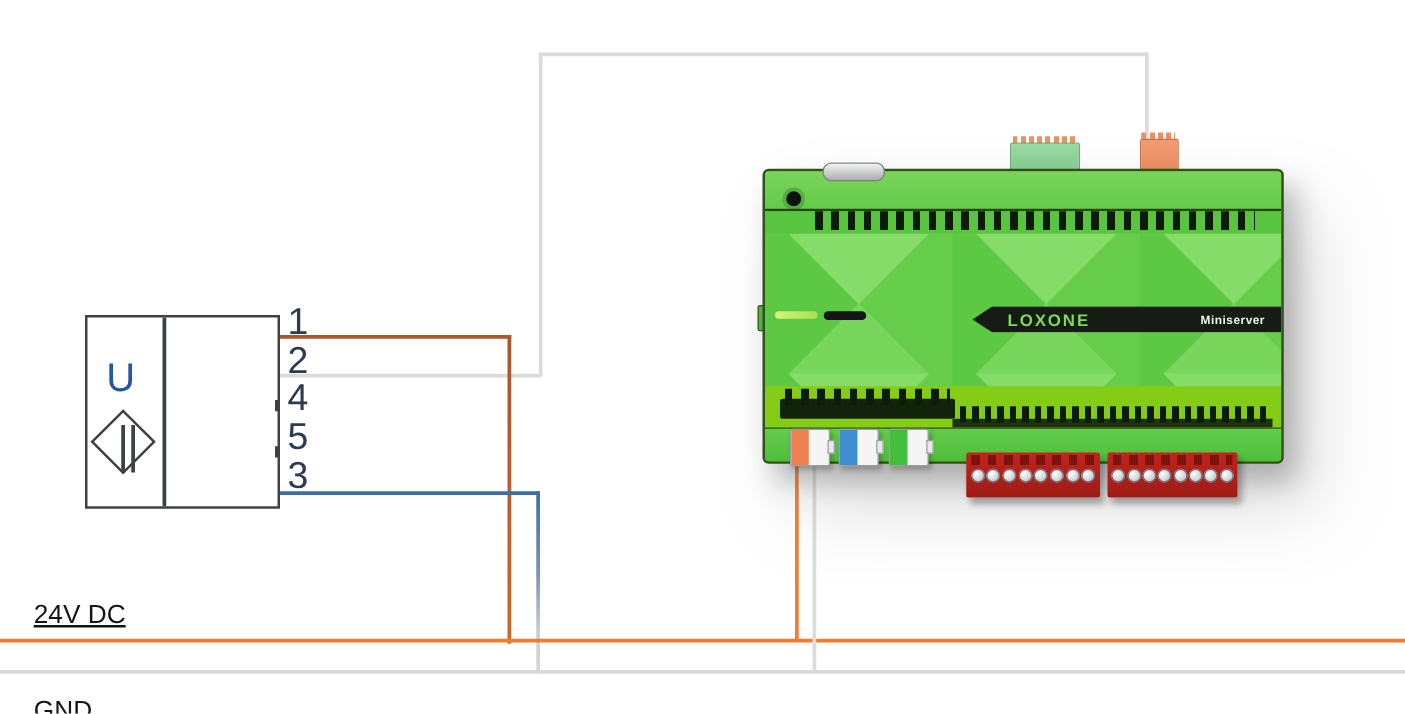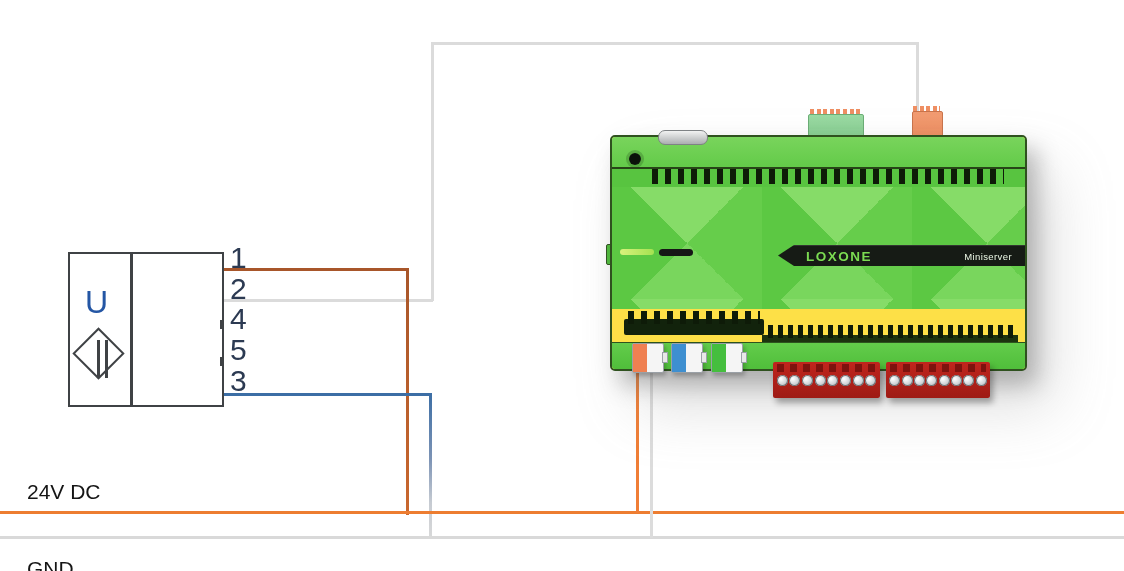--- a/index.html
+++ b/index.html
@@ -21,21 +21,21 @@
     border:2.5px solid #3F4245;background:#fff;}
   .sensor-div{position:absolute;left:60px;top:0;width:2.5px;height:100%;background:#3F4245;}
   .sensor-u{position:absolute;left:15px;top:32px;font-size:32px;color:#2456A4;line-height:1;}
   .sensor-diamond{position:absolute;left:10px;top:81px;width:33px;height:33px;
     border:2.5px solid #3F4245;transform:rotate(45deg);background:#fff;}
   .dline{position:absolute;width:2.5px;height:38px;top:86px;background:#3F4245;}
   .stub{position:absolute;left:220px;width:4px;height:9px;background:#3F4245;}
   
   #ms{position:absolute;left:608px;top:104px;width:420px;height:300px;}
   .ms-body{position:absolute;left:2px;top:31px;width:413px;height:232px;
-    background:#fde047;border:2px solid #2F511F;border-radius:5px;overflow:hidden;
+    background:#84cc16;border:2px solid #2F511F;border-radius:5px;overflow:hidden;
     box-shadow:10px 14px 22px rgba(90,90,90,.38),26px 36px 60px rgba(140,140,140,.28);}
   .ms-topband{position:absolute;left:0;top:0;width:100%;height:30px;
     background:linear-gradient(180deg,#79D45C,#63CB49);border-bottom:2px solid #274517;}
   .ms-slotband{position:absolute;left:0;top:32px;width:100%;height:18px;background:#58C440;}
   .ms-slots-top{position:absolute;left:40px;top:0px;width:352px;height:15px;
     background:repeating-linear-gradient(90deg,#0E1B08 0 6px,transparent 6px 13px);}
   .ms-face{position:absolute;left:0;top:50px;width:100%;height:122px;
     background:conic-gradient(from 45deg at 50% 50%,#66CD4B 0 90deg,#79D65D 90deg 180deg,#5CC843 180deg 270deg,#86DC68 270deg 360deg);
     background-size:150px 112px;}
   .ms-hole{position:absolute;left:17px;top:16px;width:12px;height:12px;border-radius:50%;
@@ -43,21 +43,21 @@
     box-shadow:0 0 0 3px rgba(30,70,25,.25);}
   .ms-clip{position:absolute;left:50px;top:26px;width:48px;height:13px;border-radius:7px;
     background:linear-gradient(180deg,#F2F2F2,#ABAEB0);border:1px solid #7F8285;}
   .ms-led-g{position:absolute;left:8px;top:112px;width:34px;height:6px;border-radius:3px;
     background:linear-gradient(90deg,#D9F17C,#A4E251);}
   .ms-led-k{position:absolute;left:47px;top:112px;width:34px;height:7px;border-radius:3.5px;background:#161616;}
   .ms-badge{position:absolute;left:166px;top:108px;width:247px;height:20px;background:#161B15;
     clip-path:polygon(16px 0,100% 0,100% 100%,16px 100%,0 50%);
     display:flex;align-items:center;border-top:1px solid rgba(255,255,255,.12);}
   .ms-badge .brand{margin-left:28px;color:#7BDB52;font-weight:bold;font-size:13.5px;letter-spacing:1.5px;}
-  .ms-badge .model{margin-left:auto;margin-right:13px;color:#ECF8E6;font-weight:normal;font-size:9.5px;letter-spacing:.4px;}
+  .ms-badge .model{margin-left:auto;margin-right:13px;color:#ECF8E6;font-weight:bold;font-size:9.5px;letter-spacing:.4px;}
   .ms-pins-left-bed{position:absolute;left:12px;top:182px;width:140px;height:16px;background:#12230C;border-radius:2px;}
   .ms-pins-left{position:absolute;left:16px;top:174px;width:132px;height:13px;
     background:repeating-linear-gradient(90deg,#0E1B08 0 6px,transparent 6px 13px);}
   .ms-pins-right-bed{position:absolute;left:150px;top:198px;width:256px;height:7px;background:#1C330F;}
   .ms-pins-right{position:absolute;left:156px;top:188px;width:246px;height:13px;
     background:repeating-linear-gradient(90deg,#0E1B08 0 5px,transparent 5px 10px);}
   .ms-bottomband{position:absolute;left:0;top:205px;width:100%;height:27px;
     background:linear-gradient(180deg,#63CC4B,#4FBE3A);border-top:1px solid #2D531E;}
   .ms-dintab{position:absolute;left:-2px;top:140px;width:6px;height:19px;background:#4DBE39;
     border:1px solid #2F511F;border-radius:2px;}
@@ -98,21 +98,21 @@
 
   <div class="wire" style="left:222px;top:393px;width:210px;height:3px;background:#3C6EA5;"></div>
   <div class="wire" style="left:429px;top:393px;width:3px;height:146px;background:linear-gradient(180deg,#3C6EA5 0%,#7C93B5 45%,#C6CBD2 75%,#D9D9D9 100%);"></div>
 
   <div class="wire w-24v" style="left:0;top:511px;width:1124px;height:3px;"></div>
   <div class="wire w-gnd" style="left:0;top:536px;width:1124px;height:3px;"></div>
 
   <div class="wire" style="left:636px;top:368px;width:3px;height:145px;background:#F07E36;"></div>
   <div class="wire" style="left:650px;top:368px;width:3px;height:170px;background:#DCDCDC;"></div>
 
-  <div class="lbl" style="left:27px;top:480px;">24V DC</div>
+  <div class="lbl" style="left:27px;top:480px;text-decoration:underline;">24V DC</div>
   <div class="lbl" style="left:27px;top:557px;">GND</div>
 
   <div class="sensor-box">
     <div class="sensor-div"></div>
     <div class="sensor-u">U</div>
     <div class="sensor-diamond"></div>
     <div class="dline" style="left:27px;"></div>
     <div class="dline" style="left:35px;"></div>
   </div>
 

